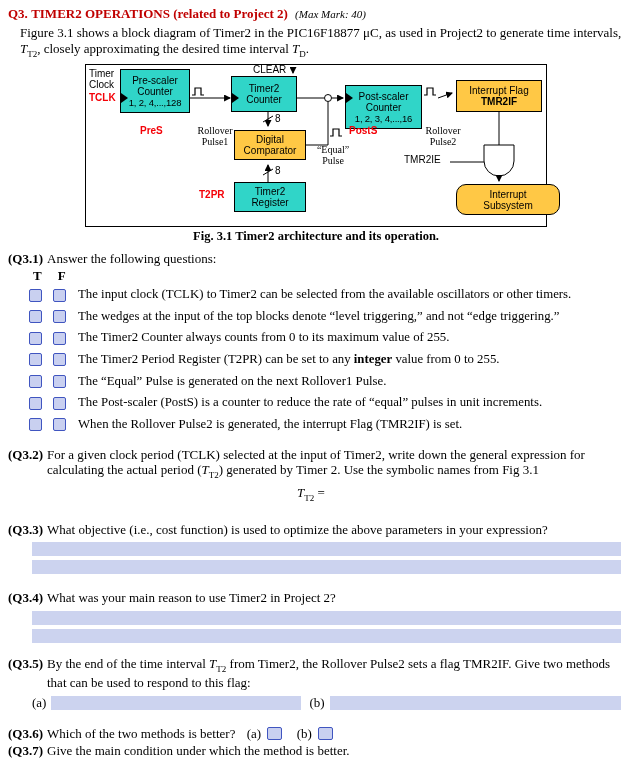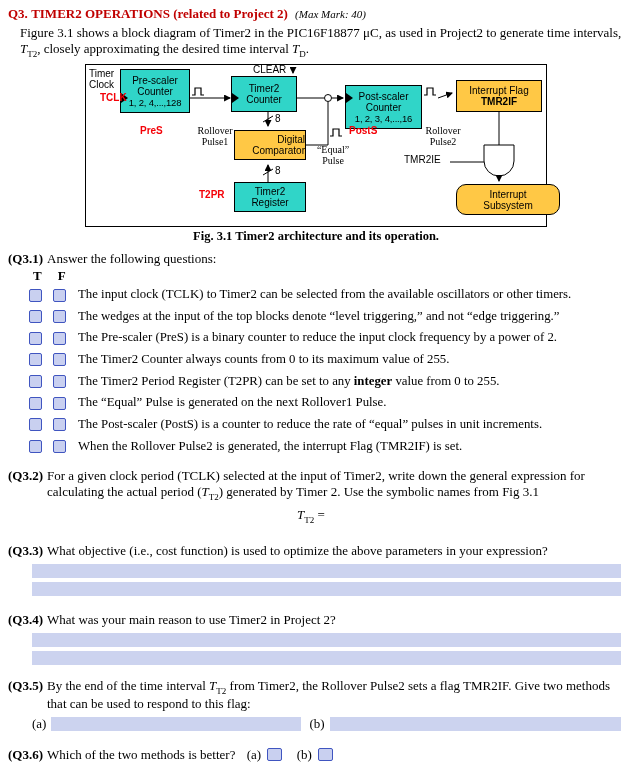--- a/index.html
+++ b/index.html
@@ -112,21 +112,21 @@
     </div>
     <div class="dbox teal" style="left:259px;top:20px;width:77px;height:44px;">
       <span>Post-scaler</span>
       <span>Counter</span>
       <span class="bline3">1, 2, 3, 4,...,16</span>
     </div>
     <div class="dbox yellow" style="left:370px;top:15px;width:86px;height:32px;">
       <span>Interrupt Flag</span>
       <span class="bold">TMR2IF</span>
     </div>
-    <div class="dbox yellow" style="left:148px;top:65px;width:72px;height:30px;align-items:flex-end;">
+    <div class="dbox yellow" style="left:148px;top:65px;width:72px;height:30px;">
       <span>Digital</span>
       <span>Comparator</span>
     </div>
     <div class="dbox teal" style="left:148px;top:117px;width:72px;height:30px;">
       <span>Timer2</span>
       <span>Register</span>
     </div>
     <div class="dbox yellow" style="left:370px;top:119px;width:104px;height:31px;border-radius:10px;">
       <span>Interrupt</span>
       <span>Subsystem</span>
@@ -140,21 +140,21 @@
         <path d="M1,9 H4 V2 H10 V9 H13" fill="none" stroke="#000" stroke-width="1.2"></path>
       </svg>
     <svg width="15" height="11" viewBox="0 0 15 11" style="position:absolute;left:337px;top:21px;">
         <path d="M1,9 H4 V2 H10 V9 H13" fill="none" stroke="#000" stroke-width="1.2"></path>
       </svg>
     <svg width="15" height="11" viewBox="0 0 15 11" style="position:absolute;left:243px;top:62px;">
         <path d="M1,9 H4 V2 H10 V9 H13" fill="none" stroke="#000" stroke-width="1.2"></path>
       </svg>
 
     <div class="dlabel" style="left:3px;top:3px;"><span>Timer</span><br><span>Clock</span></div>
-    <div class="dlabel redlab" style="left:14px;top:27px;">TCLK</div>
+    <div class="dlabel redlab" style="left:3px;top:27px;">TCLK</div>
     <div class="dlabel" style="left:167px;top:-1px;">CLEAR</div>
     <div class="dlabel redlab" style="left:54px;top:60px;">PreS</div>
     <div class="dlabel ctr" style="left:106px;top:60px;width:46px;"><span>Rollover</span><br><span>Pulse1</span></div>
     <div class="dlabel ctr" style="left:224px;top:79px;width:46px;"><span>“Equal”</span><br><span>Pulse</span></div>
     <div class="dlabel redlab" style="left:263px;top:60px;">PostS</div>
     <div class="dlabel ctr" style="left:334px;top:60px;width:46px;"><span>Rollover</span><br><span>Pulse2</span></div>
     <div class="dlabel" style="left:318px;top:89px;">TMR2IE</div>
     <div class="dlabel" style="left:189px;top:48px;">8</div>
     <div class="dlabel" style="left:189px;top:100px;">8</div>
     <div class="dlabel redlab" style="left:113px;top:124px;">T2PR</div>
@@ -175,25 +175,20 @@
       <span class="stmt"><span>The input clock (TCLK) to Timer2 can be selected from the available oscillators or other timers.</span><b></b><span></span></span>
     </div>
     <div class="tf-row">
       <span class="cb"></span>
         <span class="cb"></span>
       <span class="stmt"><span>The wedges at the input of the top blocks denote “level triggering,” and not “edge triggering.”</span><b></b><span></span></span>
     </div>
     <div class="tf-row">
       <span class="cb"></span>
         <span class="cb"></span>
-      <span class="stmt"><span>The Pre-scaler (PreS) is a binary counter to reduce the input clock frequency by a power of 2.</span><b></b><span></span></span>
-    </div>
-    <div class="tf-row">
-      <span class="cb"></span>
-        <span class="cb"></span>
       <span class="stmt"><span>The Timer2 Counter always counts from 0 to its maximum value of 255.</span><b></b><span></span></span>
     </div>
     <div class="tf-row">
       <span class="cb"></span>
         <span class="cb"></span>
       <span class="stmt"><span>The Timer2 Period Register (T2PR) can be set to any </span><b>integer</b><span> value from 0 to 255.</span></span>
     </div>
     <div class="tf-row">
       <span class="cb"></span>
         <span class="cb"></span>

